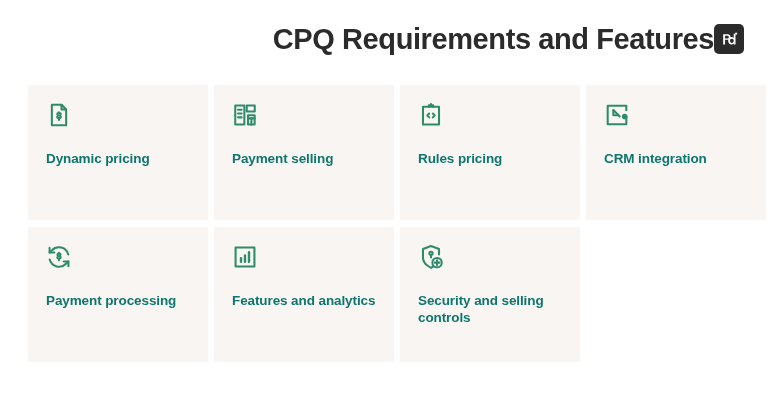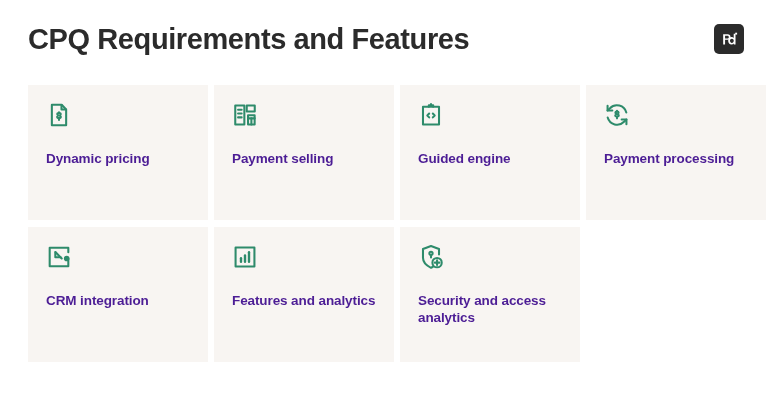--- a/index.html
+++ b/index.html
@@ -7,21 +7,21 @@
     width:768px; height:417px;
     background:#FFFFFF;
     font-family:"Liberation Sans", sans-serif;
     overflow:hidden;
   }
   .page { position:relative; width:768px; height:417px; background:#FFFFFF; }
 
   
   .header {
     position:absolute; left:28px; top:14px; right:24px; height:50px;
-    display:flex; align-items:center; justify-content:space-between;
+    display:flex; align-items:center; justify-content:flex-end;
   }
   .page-title {
     font-size:29px; font-weight:700; letter-spacing:-0.4px;
     color:#2B2B2B; line-height:40px; white-space:nowrap;
   }
   .brand-logo {
     width:30px; height:30px; border-radius:5px; background:#2B2B2B;
     display:flex; align-items:center; justify-content:center;
     flex:0 0 auto; position:relative;
   }
@@ -44,21 +44,21 @@
     overflow:hidden;
   }
   .card-icon {
     width:26px; height:26px;
     display:flex; align-items:center; justify-content:center;
     margin-bottom:22px;
   }
   .card-icon svg { display:block; width:26px; height:26px; }
   .card-label {
     font-size:13.5px; font-weight:700; line-height:17px;
-    color:#4c1d95; letter-spacing:-0.1px;
+    color:#0f766e; letter-spacing:-0.1px;
     max-width:150px;
   }
 </style>
 </head>
 <body>
 
 <div class="page">
 
   <div class="header">
     <h1 class="page-title">CPQ Requirements and Features</h1>
@@ -103,47 +103,47 @@
     <div class="card">
       <span class="card-icon">
         <svg viewBox="0 0 24 24" fill="none" stroke="#2E8B6B" stroke-width="1.9" stroke-linecap="round" stroke-linejoin="round">
           <path d="M4.6 4.4h14.8v16.4H4.6z"></path>
           <path d="M10 4.4V3.1h4v1.3"></path>
           <path d="M12 1.9v1.2"></path>
           <path d="M10.3 10.6 8.6 12.4l1.7 1.8"></path>
           <path d="m13.7 10.6 1.7 1.8-1.7 1.8"></path>
         </svg>
       </span>
-      <span class="card-label">Guided engine</span>
+      <span class="card-label">Rules pricing</span>
+    </div>
+
+    <div class="card">
+      <span class="card-icon">
+        <svg viewBox="0 0 24 24" fill="none" stroke="#2E8B6B" stroke-width="1.9" stroke-linecap="round" stroke-linejoin="round">
+          <path d="M20.6 13.6v6.9H3.4V3.5h17.2v4.2"></path>
+          <path d="M8.6 7.4v4.9h4.9"></path>
+          <path d="m8.9 7.7 5.6 5.6"></path>
+          <circle cx="19.1" cy="13.4" r="2.6" fill="#2E8B6B" stroke="none"></circle>
+        </svg>
+      </span>
+      <span class="card-label">CRM integration</span>
     </div>
 
     <div class="card">
       <span class="card-icon">
         <svg viewBox="0 0 24 24" fill="none" stroke="#2E8B6B" stroke-width="1.9" stroke-linecap="round" stroke-linejoin="round">
           <path d="M20.6 9.6A9 9 0 0 0 5.5 5.7L3.3 7.8"></path>
           <path d="M3.3 3.5v4.4h4.4"></path>
           <path d="M3.4 14.4a9 9 0 0 0 15.1 3.9l2.2-2.1"></path>
           <path d="M20.7 20.5v-4.4h-4.4"></path>
           <path d="M12 8.2v.8m0 5.3v.8"></path>
           <path d="M13.5 9.9c0-.6-.7-1-1.5-1s-1.5.4-1.5 1 .6 1 1.5 1.1 1.6.5 1.6 1.2-.8 1.1-1.6 1.1-1.6-.4-1.6-1.1"></path>
         </svg>
       </span>
       <span class="card-label">Payment processing</span>
-    </div>
-
-    <div class="card">
-      <span class="card-icon">
-        <svg viewBox="0 0 24 24" fill="none" stroke="#2E8B6B" stroke-width="1.9" stroke-linecap="round" stroke-linejoin="round">
-          <path d="M20.6 13.6v6.9H3.4V3.5h17.2v4.2"></path>
-          <path d="M8.6 7.4v4.9h4.9"></path>
-          <path d="m8.9 7.7 5.6 5.6"></path>
-          <circle cx="19.1" cy="13.4" r="2.6" fill="#2E8B6B" stroke="none"></circle>
-        </svg>
-      </span>
-      <span class="card-label">CRM integration</span>
     </div>
 
     <div class="card">
       <span class="card-icon">
         <svg viewBox="0 0 24 24" fill="none" stroke="#2E8B6B" stroke-width="1.9" stroke-linecap="round" stroke-linejoin="round">
           <path d="M3.3 3.3h17.4v17.4H3.3z"></path>
           <path d="M8.3 16.4v-3.2" stroke-width="2.2"></path>
           <path d="M12 16.4v-5.8" stroke-width="2.2"></path>
           <path d="M15.7 16.4V7.6" stroke-width="2.2"></path>
         </svg>
@@ -154,17 +154,17 @@
     <div class="card">
       <span class="card-icon">
         <svg viewBox="0 0 24 24" fill="none" stroke="#2E8B6B" stroke-width="1.9" stroke-linecap="round" stroke-linejoin="round">
           <path d="M13.9 20.9c-.6.4-1.3.8-1.9 1.1-4.3-2-7.4-5-7.4-9.2V4.6L12 1.9l7.4 2.7v5.1"></path>
           <circle cx="12" cy="8.6" r="1.5"></circle>
           <path d="M12 10.1v2.4"></path>
           <circle cx="17.6" cy="17.2" r="4.3"></circle>
           <path d="M17.6 15.1v4.2M15.5 17.2h4.2"></path>
         </svg>
       </span>
-      <span class="card-label">Security and access analytics</span>
+      <span class="card-label">Security and selling controls</span>
     </div>
 
   </div>
 </div>
 
 </body></html>

